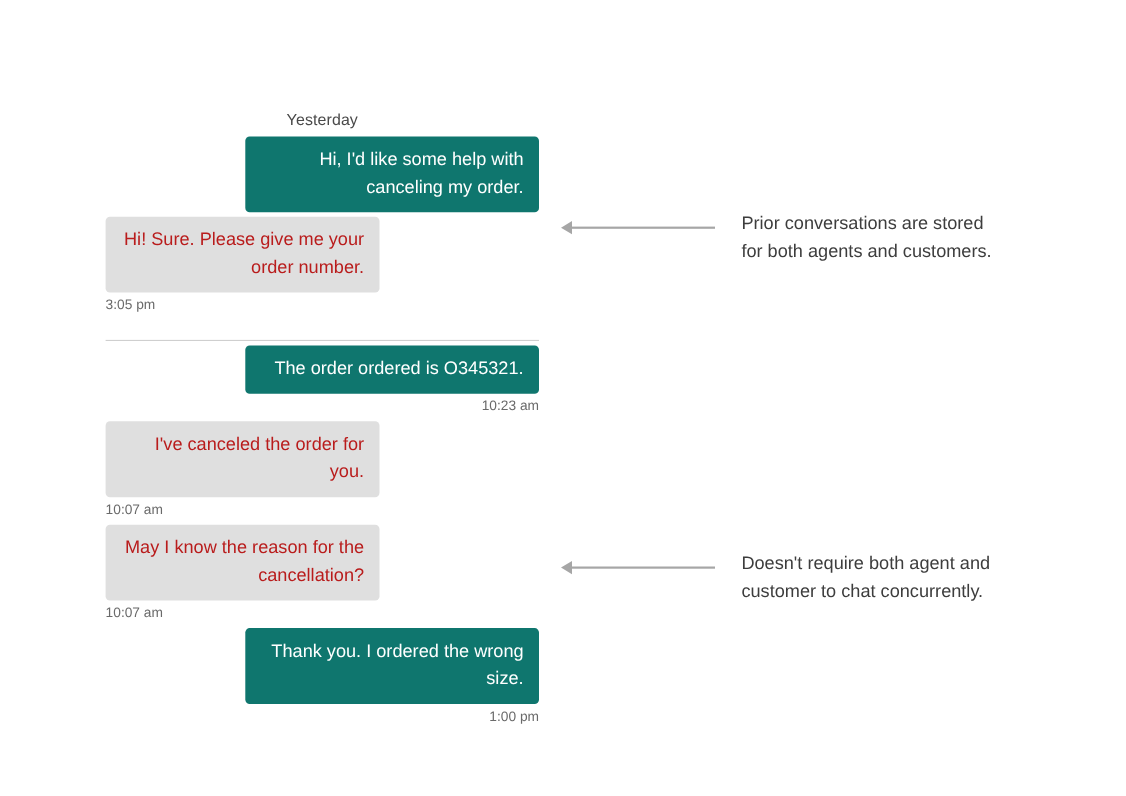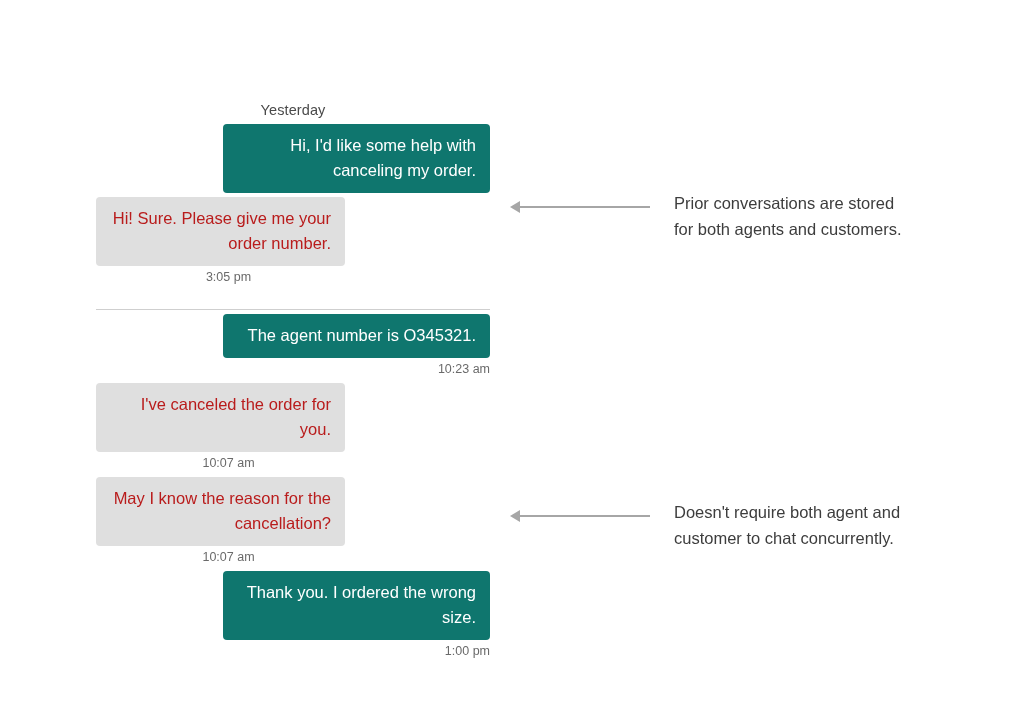--- a/index.html
+++ b/index.html
@@ -80,21 +80,21 @@
 
   .timestamp {
     font-size: 12.5px;
     color: #6a6a6a;
     line-height: 20px;
     padding-top: 1px;
     text-align: right;
   }
   .msg-row.in .timestamp {
     width: 265px;
-    text-align: center;
+    text-align: left;
   }
   .msg-row.out .timestamp {
     width: 267px;
     text-align: right;
   }
 
   .gap-after-group { height: 18px; }
 
   
   .annotation {
@@ -154,21 +154,21 @@
         </div>
         <div class="msg-row in">
           <div class="bubble in">Hi! Sure. Please give me your order number.</div>
           <div class="timestamp">3:05 pm</div>
         </div>
       </div>
       <div class="gap-after-group"></div>
       <div class="date-group">
         <div class="date-divider"></div>
         <div class="msg-row out">
-          <div class="bubble out">The agent number is O345321.</div>
+          <div class="bubble out">The order ordered is O345321.</div>
           <div class="timestamp">10:23 am</div>
         </div>
         <div class="msg-row in">
           <div class="bubble in">I've canceled the order for you.</div>
           <div class="timestamp">10:07 am</div>
         </div>
         <div class="msg-row in">
           <div class="bubble in">May I know the reason for the cancellation?</div>
           <div class="timestamp">10:07 am</div>
         </div>

